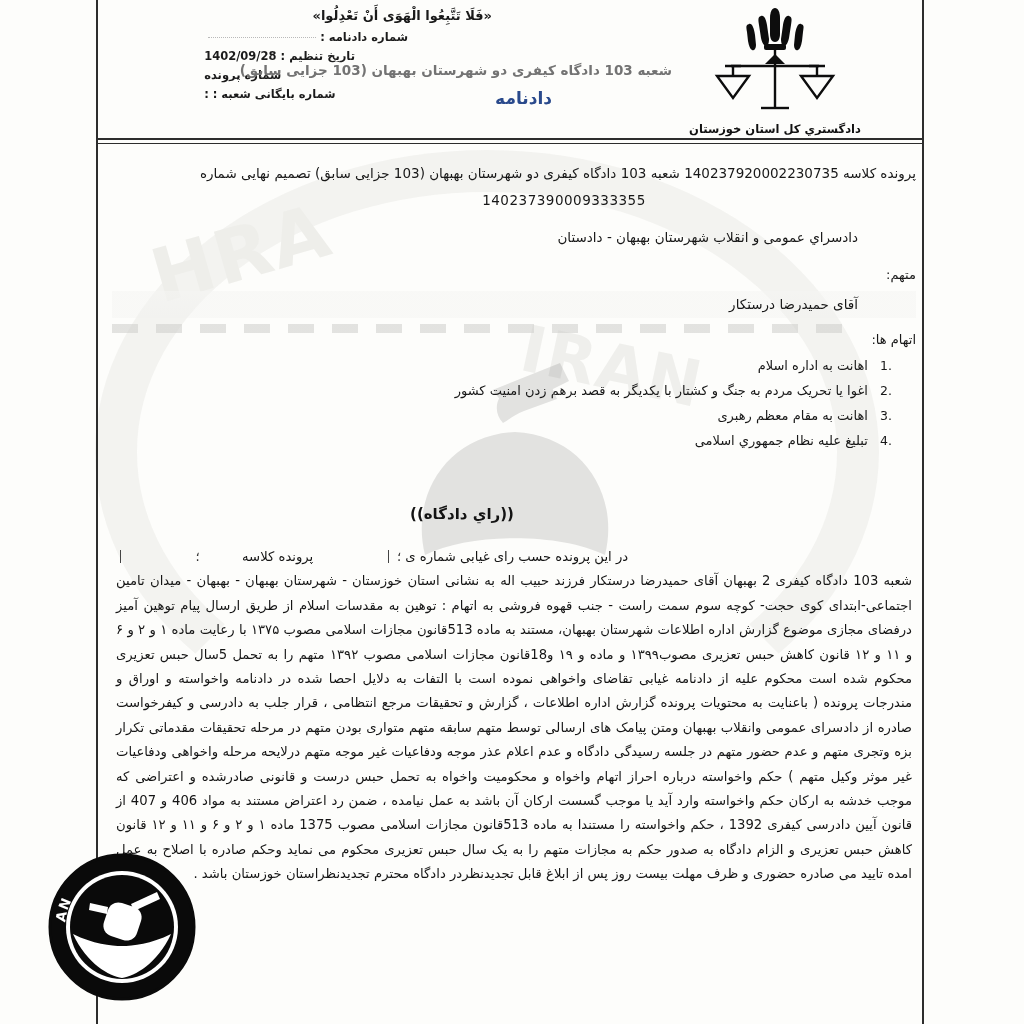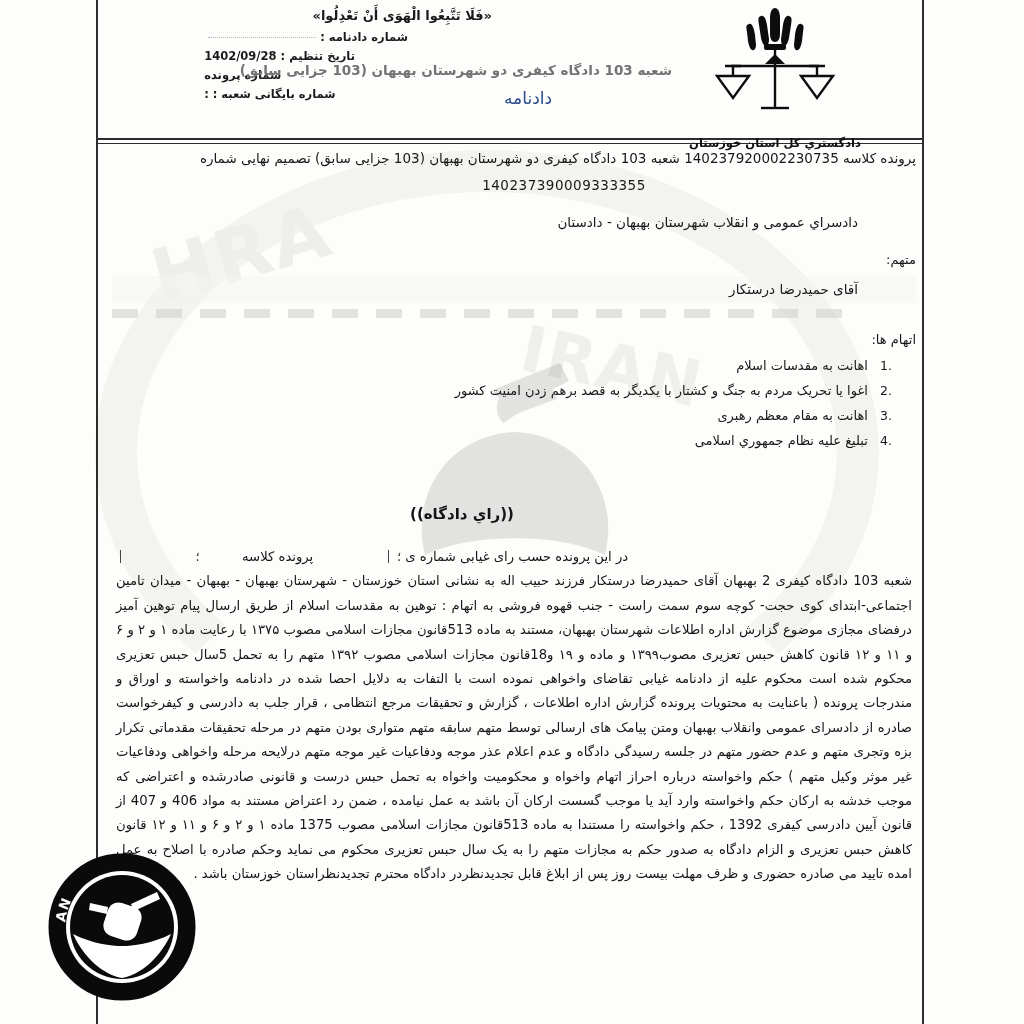--- a/index.html
+++ b/index.html
@@ -124,48 +124,48 @@
     font-weight: bold;
     white-space: nowrap;
     direction: rtl;
     color: #737373;
   }
   .doc-kind {
     position: absolute;
     top: 88px;
     right: 240px;
     font-size: 17px;
-    font-weight: normal;
+    font-weight: bold;
     color: #2a4a8c;
     letter-spacing: 1px;
     direction: rtl;
   }
 
   
   .emblem-wrap {
     position: absolute;
     top: 4px;
     right: -78px;
     width: 190px;
     text-align: center;
   }
   .emblem-caption {
-    margin-top: 16px;
+    margin-top: 2px;
     font-size: 11.5px;
     font-weight: bold;
     white-space: nowrap;
     color: #111;
     direction: rtl;
     text-align: center;
   }
 
   
   .case-block {
     position: absolute;
-    top: 145px;
+    top: 160px;
     right: 108px;
     left: 112px;
     direction: rtl;
     text-align: right;
     font-size: 13.5px;
     line-height: 27px;
     color: #171717;
   }
   .case-line-1 { white-space: normal; }
   .case-line-2 {
@@ -368,21 +368,21 @@
       <div class="field-value blurred">آقای حمیدرضا درستکار</div>
       <span class="redaction"></span>
     </div>
   </div>
 
   <div class="charges">
     <div class="charges-title">اتهام ها:</div>
     <ol>
       <li>
         <span class="num">1.</span>
-        <span>اهانت به مقدسات اسلام</span>
+        <span>اهانت به اداره اسلام</span>
       </li>
       <li>
         <span class="num">2.</span>
         <span>اغوا یا تحریک مردم به جنگ و کشتار با یکدیگر به قصد برهم زدن امنیت کشور</span>
       </li>
       <li>
         <span class="num">3.</span>
         <span>اهانت به مقام معظم رهبری</span>
       </li>
       <li>

